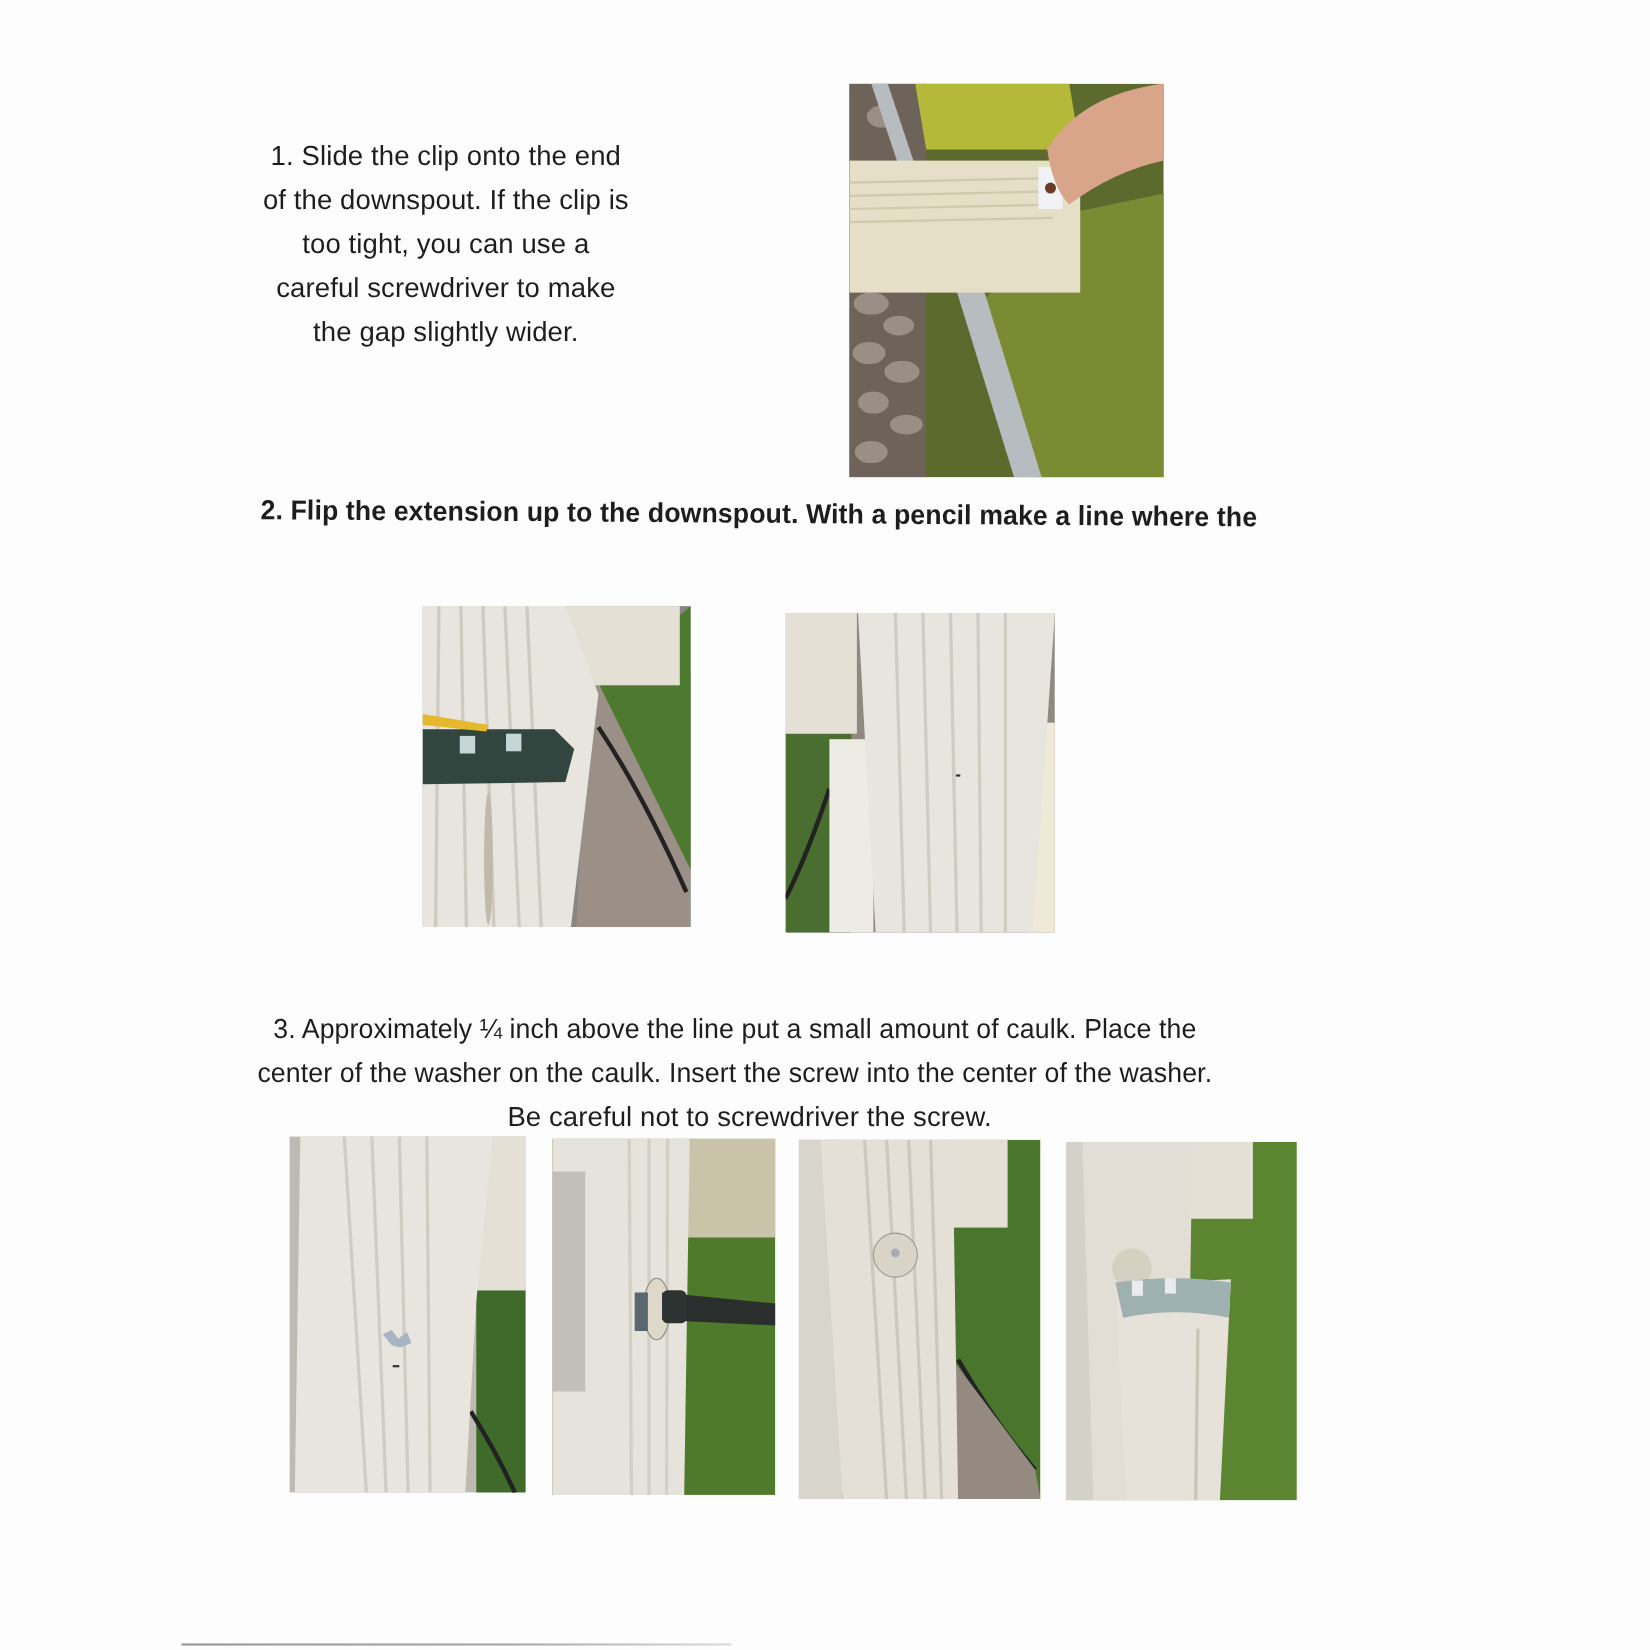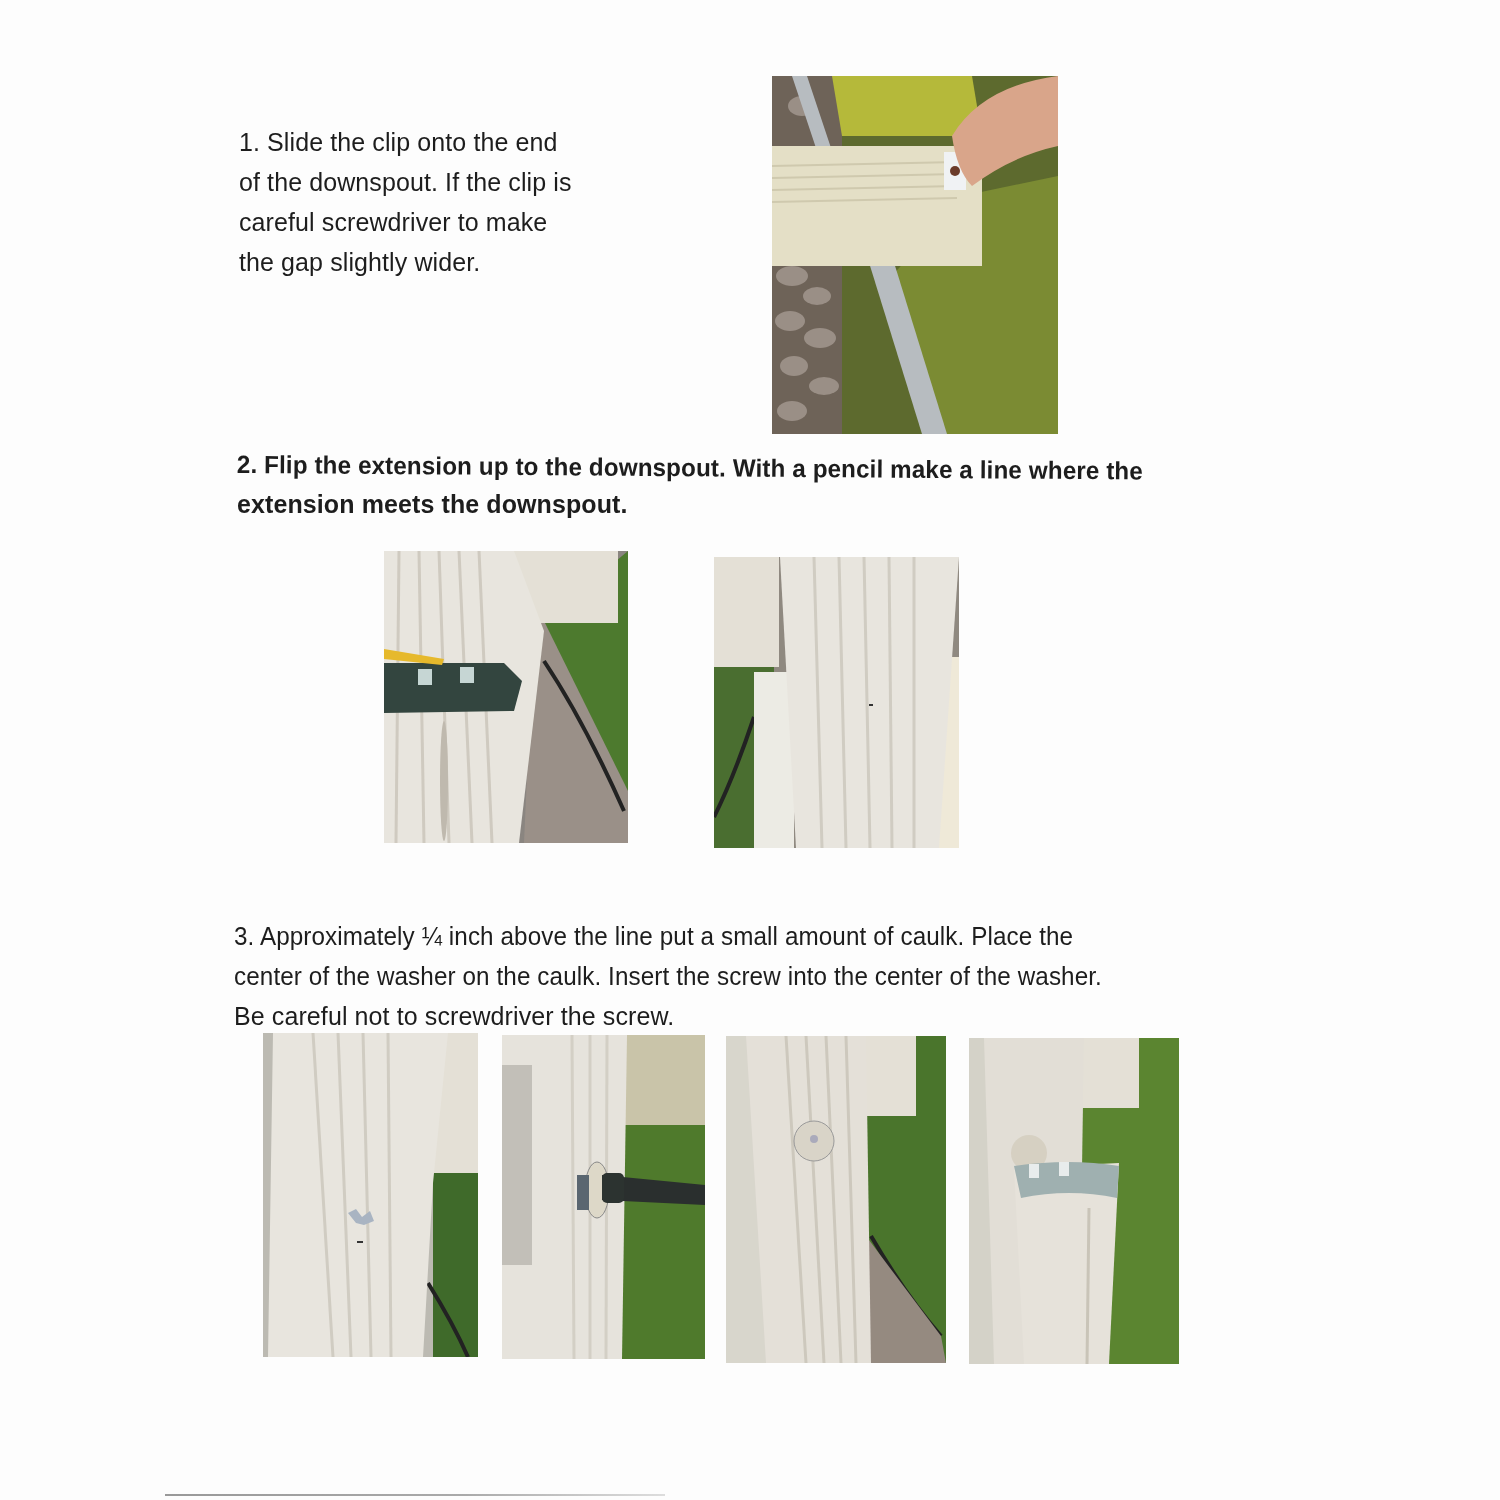--- a/index.html
+++ b/index.html
@@ -1,29 +1,30 @@
 <!DOCTYPE html>
 <html><head>
   <meta charset="utf-8">
   <style>
     * { box-sizing: border-box; margin: 0; padding: 0; }
     html, body { width: 1500px; height: 1500px; background: #fdfdfd; overflow: hidden; }
     body { position: relative; font-family: "Liberation Sans", "DejaVu Sans", sans-serif; color: #1d1d1d; }
-    .txt { position: absolute; font-size: 25px; line-height: 40px; letter-spacing: 0.1px; }
+    .txt { position: absolute; font-size: 25px; line-height: 40px; letter-spacing: 0.1px; text-align: center; }
     .txt p { white-space: nowrap; }
     .photo { position: absolute; overflow: hidden; }
     .photo svg { width: 100%; height: 100%; display: block; }
     .rule { position: absolute; left: 165px; top: 1494px; width: 500px; height: 2px; background: linear-gradient(90deg,#999,#aaa 60%,#ddd); }
   </style>
 </head>
 <body>
 
 <div class="txt" style="left:239px; top:122px;">
   <p>1. Slide the clip onto the end</p>
   <p>of the downspout. If the clip is</p>
+  <p>too tight, you can use a</p>
   <p>careful screwdriver to make</p>
   <p>the gap slightly wider.</p>
 </div>
 
 <div class="photo" style="left:772px; top:76px; width:286px; height:358px;">
   <svg viewBox="0 0 286 358" preserveAspectRatio="none">
     <rect width="286" height="358" fill="#5d6a2e"></rect>
     <rect x="0" y="0" width="70" height="358" fill="#6e6358"></rect>
     <g fill="#9a8f86">
       <ellipse cx="20" cy="200" rx="16" ry="10"></ellipse>
@@ -47,21 +48,20 @@
         <line x1="0" y1="126" x2="185" y2="122"></line>
     </g>
     <rect x="172" y="76" width="22" height="38" fill="#f0f2f4"></rect>
     <circle cx="183" cy="95" r="5" fill="#6b3b2a"></circle>
     <path d="M180 60 Q210 10 286 0 L286 70 Q240 80 200 110 Q185 95 180 60 Z" fill="#d9a58a"></path>
   </svg>
 </div>
 
 <div class="txt" style="left:237px; top:444px;font-weight:bold;">
   <p style="transform:scaleX(0.97) rotate(0.4deg); transform-origin:left top;">2. Flip the extension up to the downspout. With a pencil make a line where the</p>
-  <p>extension meets the downspout.</p>
 </div>
 
 <div class="photo" style="left:384px; top:551px; width:244px; height:292px;">
   <svg viewBox="0 0 244 292" preserveAspectRatio="none">
     <rect width="244" height="292" fill="#8a8580"></rect>
     <polygon points="150,70 244,60 244,292 140,292" fill="#9a9088"></polygon>
     <polygon points="160,70 244,0 244,240" fill="#4d7a2e"></polygon>
     <path d="M160 110 Q200 170 240 260" stroke="#222" stroke-width="4" fill="none"></path>
     <rect x="128" y="0" width="106" height="72" fill="#e4e0d6"></rect>
     <polygon points="0,0 130,0 160,80 135,292 0,292" fill="#e8e5de"></polygon>

